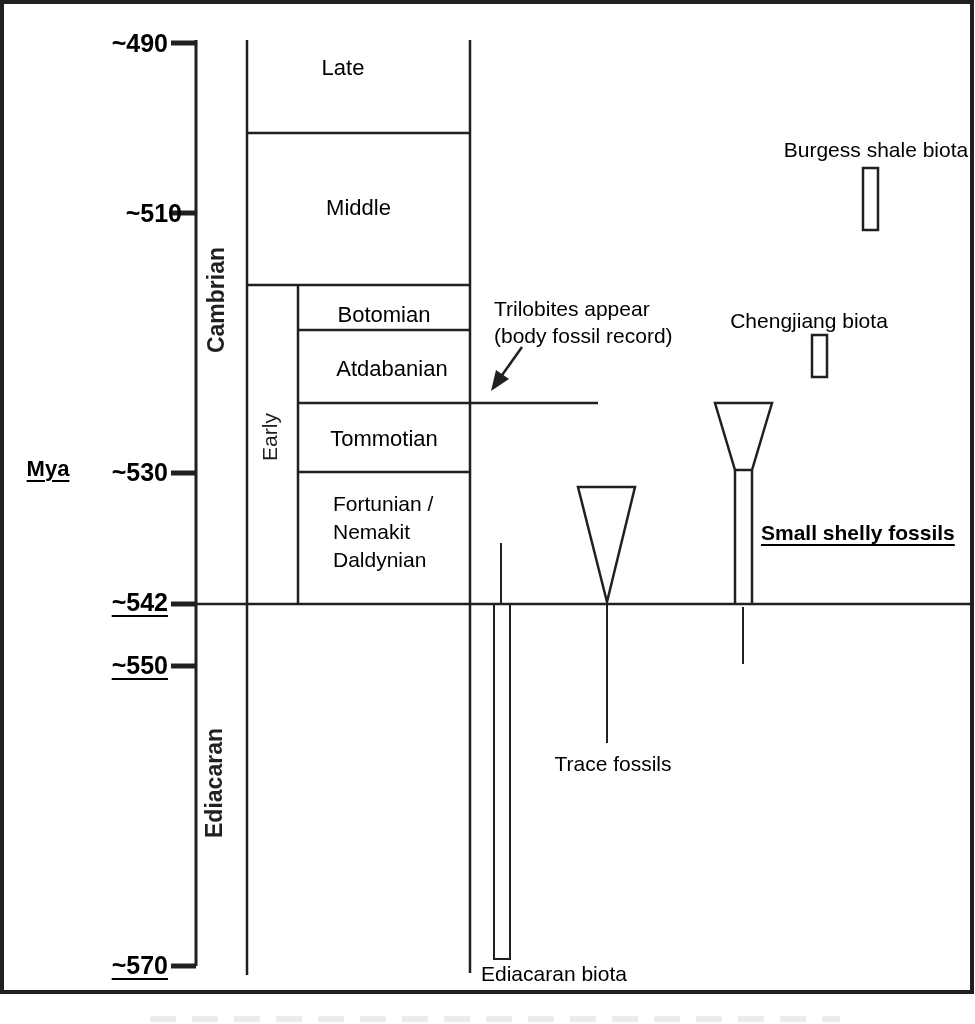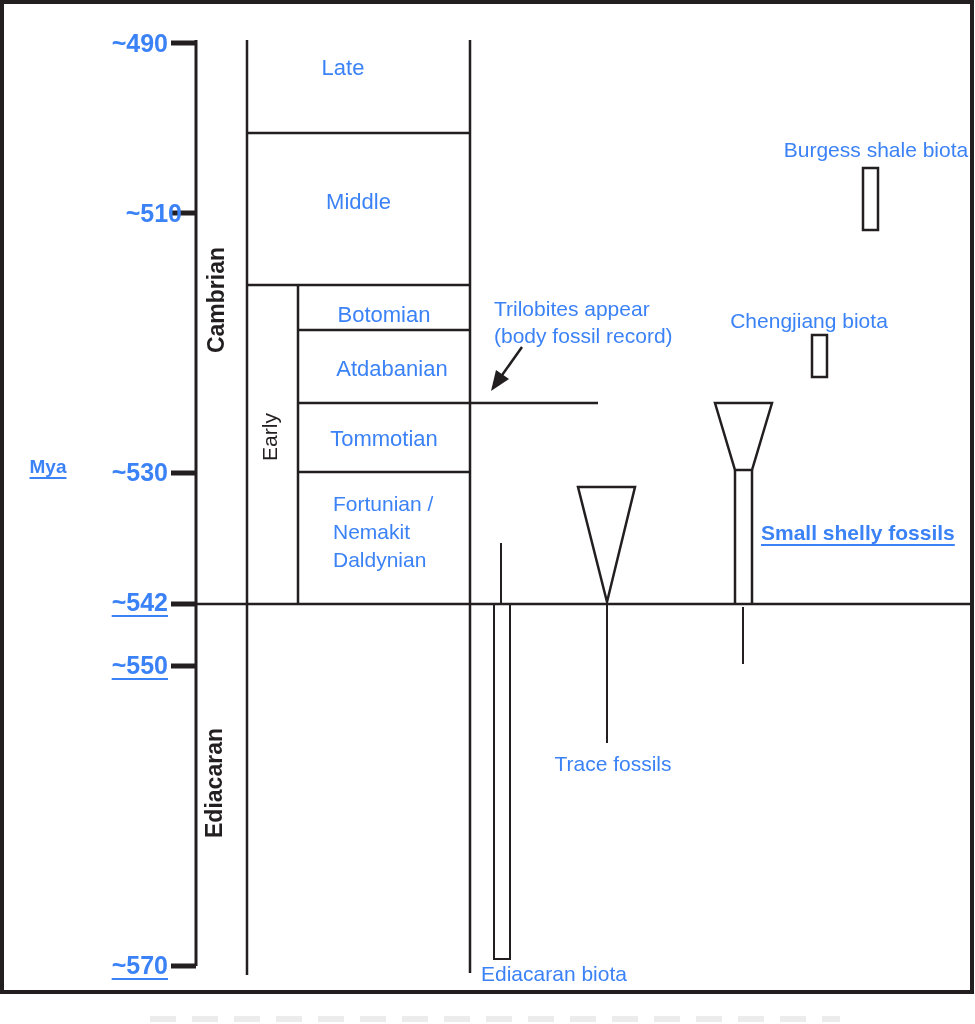--- a/index.html
+++ b/index.html
@@ -7,21 +7,21 @@
     position:relative;
     width:975px;height:1024px;
     background:#ffffff;
     font-family:"Liberation Sans", sans-serif;
     color:#231f20;
     overflow:hidden;
   }
   svg.layer{position:absolute;left:0;top:0;}
   .lbl{
     position:absolute;
-    color:#3b82f6;
+    color:#000000;
     font-family:"Liberation Sans", sans-serif;
     line-height:1.25;
     white-space:nowrap;
   }
   .tick-lbl{
     width:78px;
     text-align:right;
     font-weight:bold;
     font-size:25px;
   }
@@ -100,35 +100,35 @@
       <line x1="607" y1="602" x2="607" y2="743" stroke-width="2"></line>
 
       <line x1="501" y1="543" x2="501" y2="603" stroke-width="2"></line>
       <rect x="494" y="604" width="16" height="355" stroke-width="2"></rect>
 
       <line x1="522" y1="347" x2="500" y2="378" stroke-width="2.5"></line>
       <polygon points="491,391 496,370 509,379" fill="#231f20" stroke="none"></polygon>
     </g>
   </svg>
 
-  <div class="lbl bold ul center" style="left:20px;top:455px;width:56px;font-size:19px;">Mya</div>
+  <div class="lbl bold ul center" style="left:20px;top:455px;width:56px;font-size:22px;">Mya</div>
 
   <div class="lbl tick-lbl" style="left:90px;top:28px;">~490</div>
   <div class="lbl tick-lbl" style="left:104px;top:198px;">~510</div>
   <div class="lbl tick-lbl" style="left:90px;top:457px;">~530</div>
   <div class="lbl tick-lbl ul" style="left:90px;top:587px;">~542</div>
   <div class="lbl tick-lbl ul" style="left:90px;top:650px;">~550</div>
   <div class="lbl tick-lbl ul" style="left:90px;top:950px;">~570</div>
 
   <div class="vtext era-lbl" style="left:216px;top:300px;">Cambrian</div>
   <div class="vtext era-lbl" style="left:214px;top:783px;">Ediacaran</div>
   <div class="vtext" style="left:270px;top:437px;font-size:21px;">Early</div>
 
   <div class="lbl stage-lbl" style="left:247px;top:54px;width:192px;">Late</div>
-  <div class="lbl stage-lbl" style="left:247px;top:188px;width:223px;">Middle</div>
+  <div class="lbl stage-lbl" style="left:247px;top:194px;width:223px;">Middle</div>
   <div class="lbl stage-lbl" style="left:298px;top:301px;width:172px;">Botomian</div>
   <div class="lbl stage-lbl" style="left:298px;top:355px;width:172px;padding-left:8px;">Atdabanian</div>
   <div class="lbl stage-lbl" style="left:298px;top:425px;width:172px;">Tommotian</div>
   <div class="lbl anno multiline" style="left:333px;top:490px;width:140px;line-height:28px;">Fortunian /
 Nemakit
 Daldynian</div>
 
   <div class="lbl anno multiline" style="left:494px;top:295px;line-height:27px;">Trilobites appear
 (body fossil record)</div>
   <div class="lbl anno center" style="left:776px;top:137px;width:200px;">Burgess shale biota</div>

